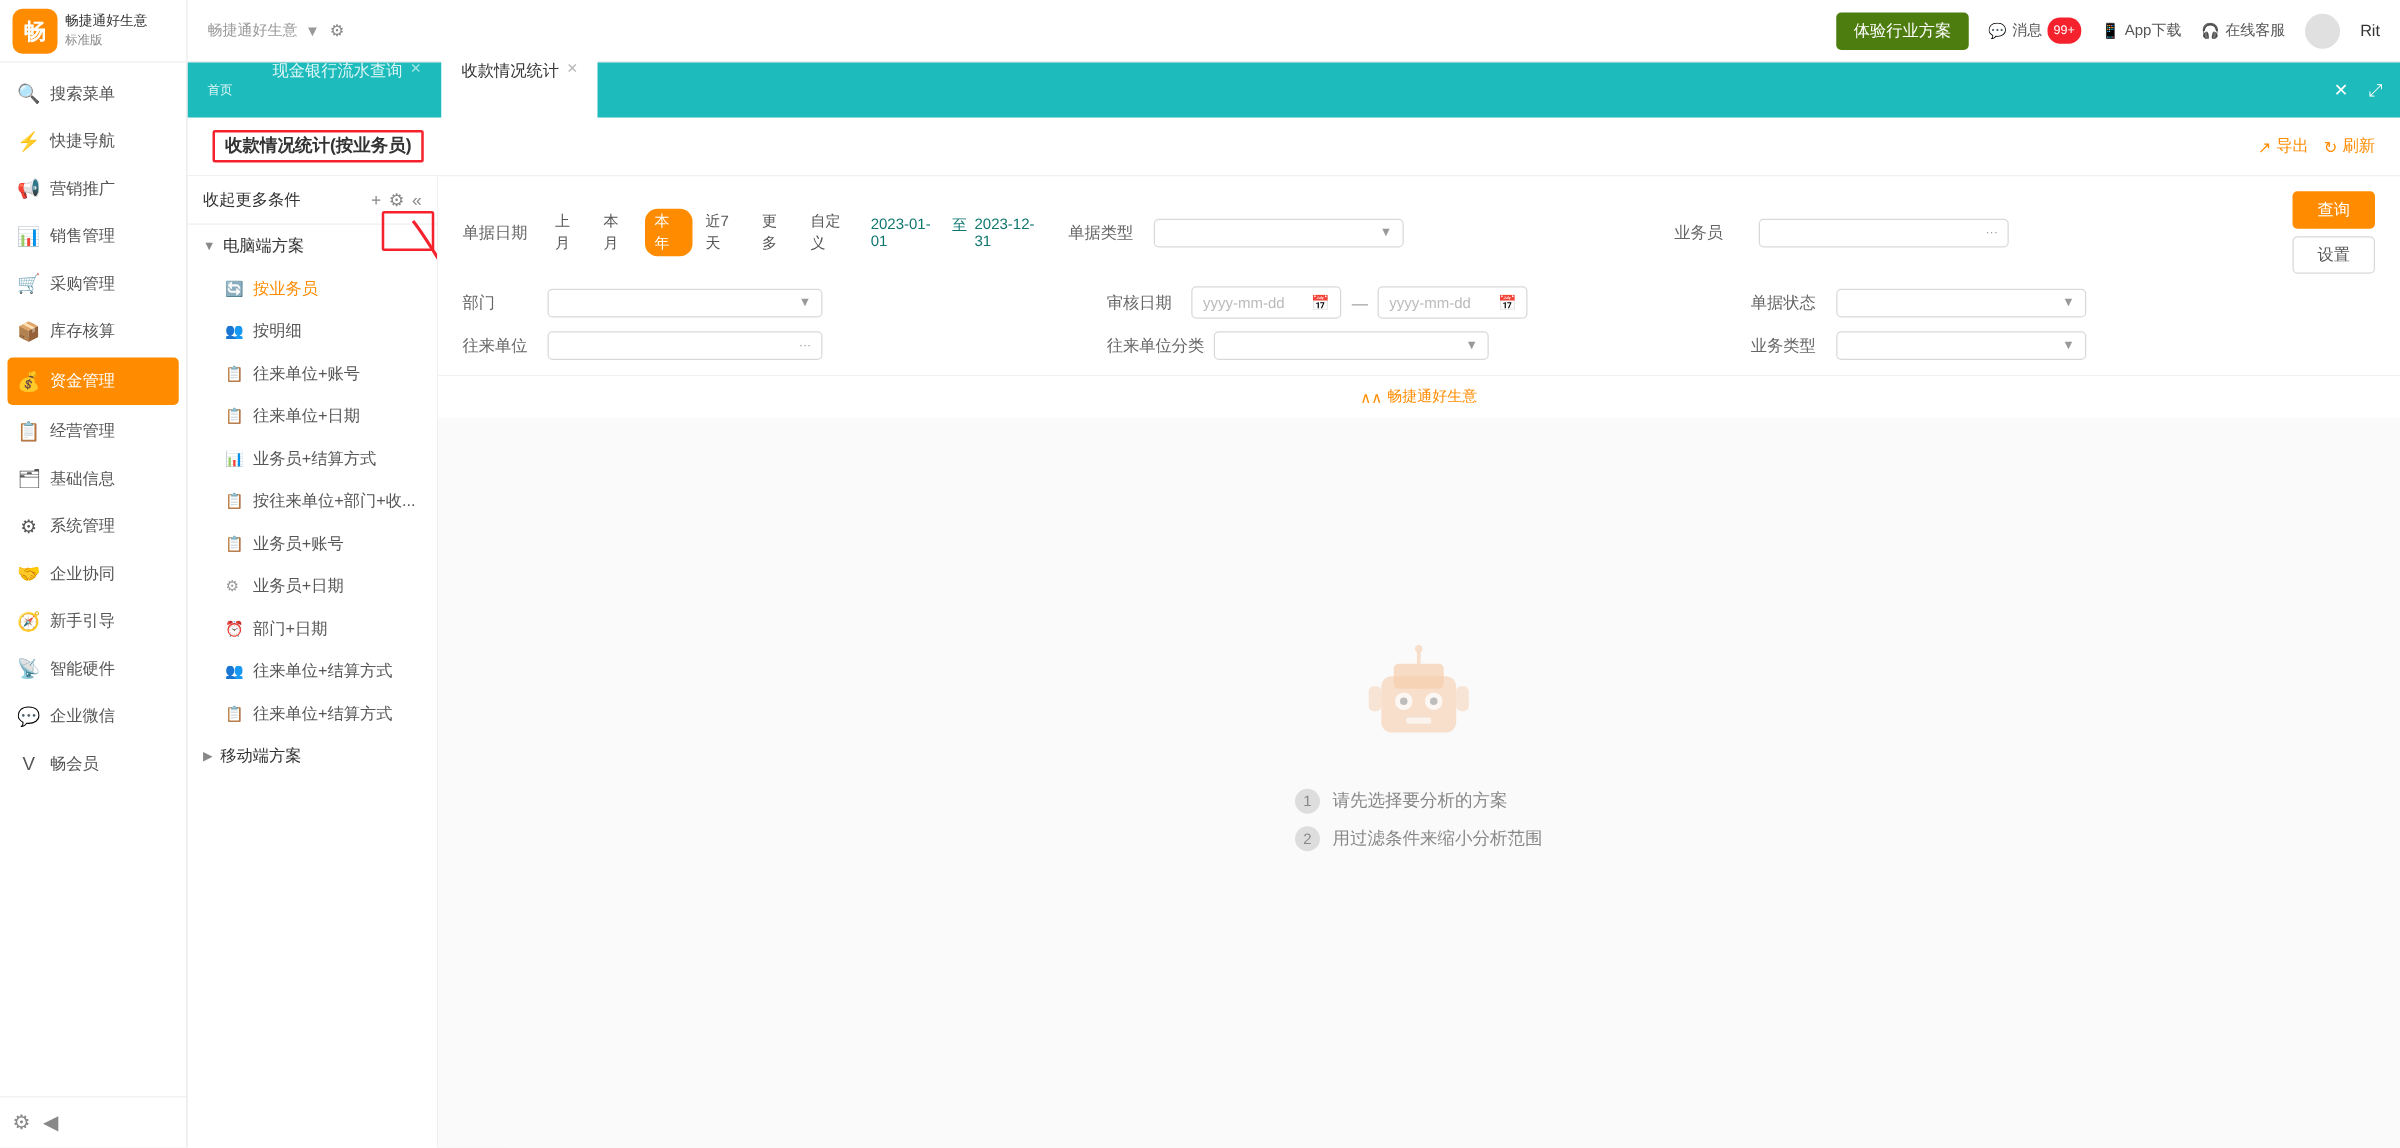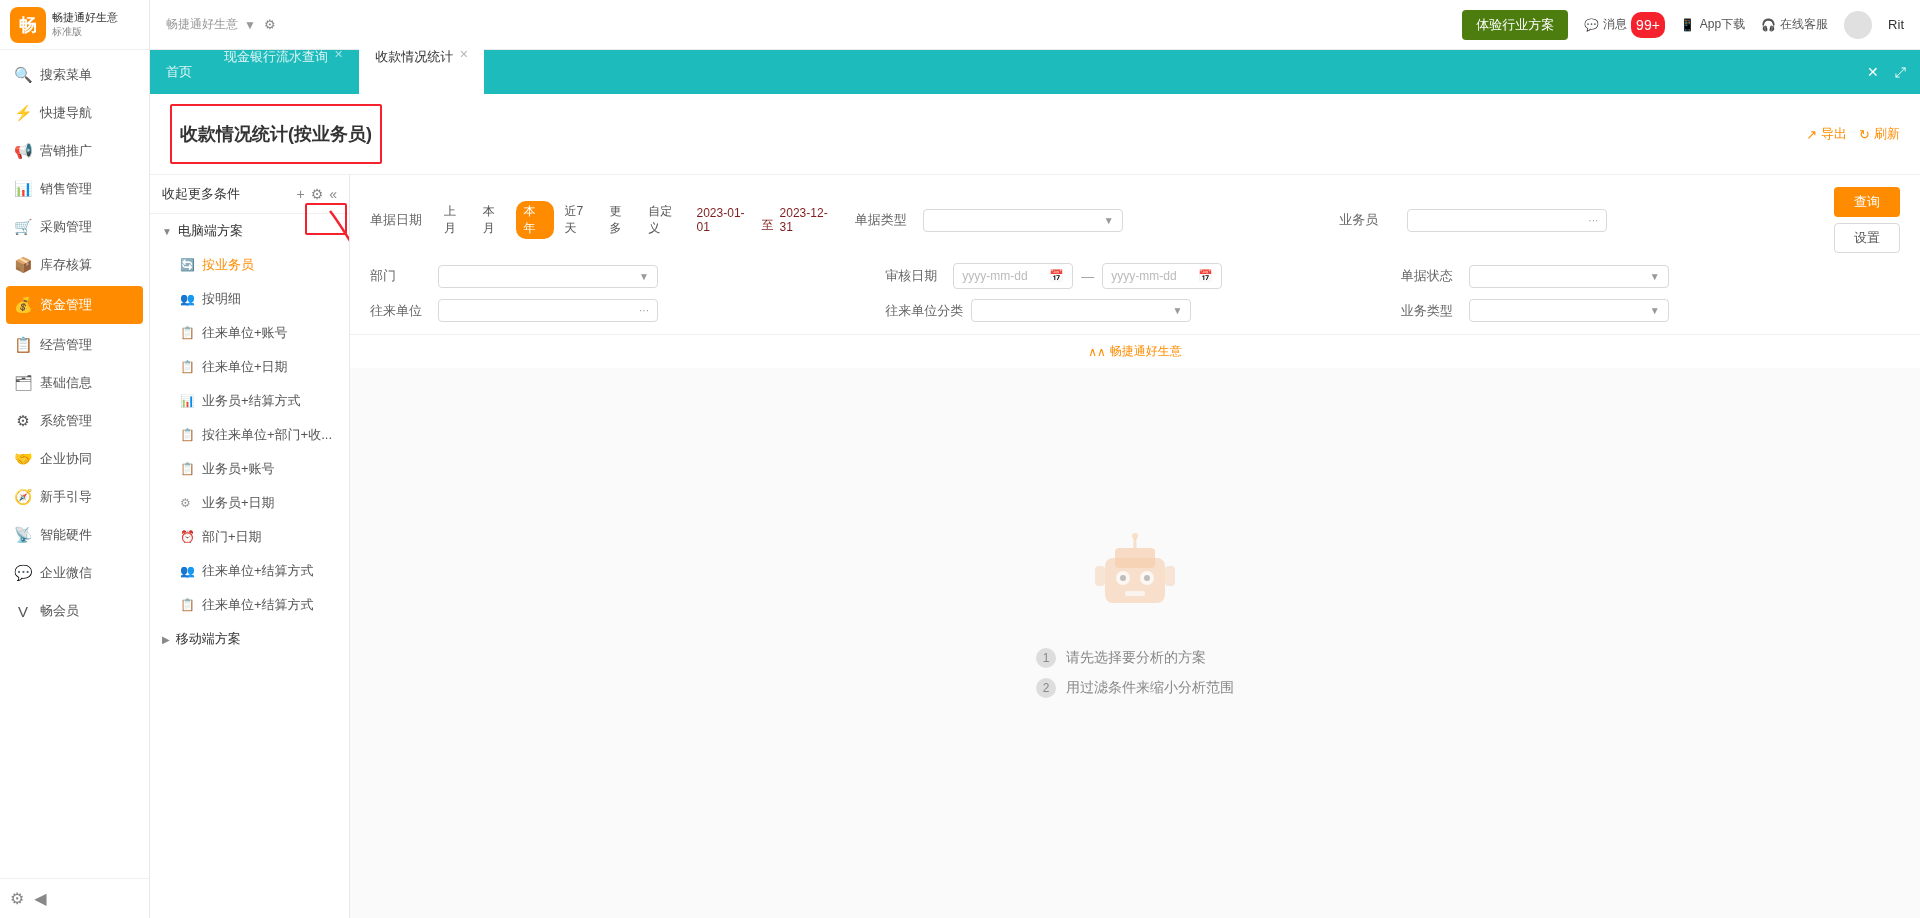--- a/index.html
+++ b/index.html
@@ -21,36 +21,36 @@
     
     .main { flex: 1; display: flex; flex-direction: column; overflow: hidden; }
 
     
     .top-header { height: 50px; background: #fff; display: flex; align-items: center; justify-content: space-between; padding: 0 16px; border-bottom: 1px solid #e8e8e8; flex-shrink: 0; }
     .top-header-left { display: flex; align-items: center; gap: 8px; }
     .breadcrumb-area { display: flex; align-items: center; gap: 6px; color: #999; font-size: 12px; }
     .top-header-right { display: flex; align-items: center; gap: 16px; }
     .trial-btn { background: #4d7c0f; color: #fff; border: none; border-radius: 4px; padding: 6px 14px; font-size: 13px; cursor: pointer; }
     .header-action { display: flex; align-items: center; gap: 4px; color: #555; cursor: pointer; font-size: 12px; }
-    .badge { background: #f5222d; color: #fff; border-radius: 10px; font-size: 14px; padding: 5px 5px; }
+    .badge { background: #f5222d; color: #fff; border-radius: 10px; font-size: 10px; padding: 5px 5px; }
     .user-avatar { width: 28px; height: 28px; background: #ddd; border-radius: 50%; }
 
     
     .tab-bar { height: 44px; background: #1dbbbb; display: flex; align-items: center; padding: 0 0; flex-shrink: 0; position: relative; }
     .tab-item { display: flex; align-items: flex-start; padding: 0 16px; height: 48px; color: #fff; cursor: pointer; font-size: 13px; gap: 6px; opacity: 0.85; }
     .tab-item.active { background: #fff; color: #333; opacity: 1; }
     .tab-item .close-tab { font-size: 11px; color: #fff; opacity: 0.7; }
     .tab-item.active .close-tab { color: #999; }
-    .tab-home { padding: 0 16px; color: #fff; opacity: 0.85; cursor: pointer; font-size: 13px; height: 44px; display: flex; align-items: center; }
+    .tab-home { padding: 0 16px; color: #fff; opacity: 0.85; cursor: pointer; font-size: 10px; height: 44px; display: flex; align-items: center; }
     .tab-bar-right { position: absolute; right: 10px; display: flex; gap: 8px; }
     .tab-bar-btn { color: #fff; background: none; border: none; cursor: pointer; font-size: 14px; padding: 4px; }
 
     
     .page-title-bar { background: #fff; padding: 10px 20px; display: flex; align-items: center; justify-content: space-between; border-bottom: 1px solid #f0f0f0; flex-shrink: 0; }
-    .page-title { font-size: 18px; font-weight: bold; color: #333; border: 2px solid #f5222d; padding: 16px 8px; border-radius: 2px; }
+    .page-title { font-size: 14px; font-weight: bold; color: #333; border: 2px solid #f5222d; padding: 2px 8px; border-radius: 2px; }
     .page-title-actions { display: flex; align-items: center; gap: 12px; }
     .action-btn { display: flex; align-items: center; gap: 4px; color: #ff8c00; cursor: pointer; font-size: 13px; background: none; border: none; }
 
     
     .content-area { flex: 1; display: flex; overflow: hidden; }
 
     
     .filter-panel { width: 200px; background: #fff; border-right: 1px solid #e8e8e8; overflow-y: auto; flex-shrink: 0; }
     .filter-panel-header { padding: 10px 12px; display: flex; align-items: center; justify-content: space-between; border-bottom: 1px solid #f0f0f0; }
     .filter-panel-title { font-size: 13px; color: #333; }
@@ -70,21 +70,21 @@
     
     .query-area { flex: 1; display: flex; flex-direction: column; background: #fafafa; overflow: hidden; }
     .query-form { background: #fff; padding: 12px 20px; border-bottom: 1px solid #f0f0f0; }
     .form-row { display: flex; align-items: center; gap: 16px; margin-bottom: 10px; }
     .form-row:last-child { margin-bottom: 0; }
     .form-field { display: flex; align-items: center; gap: 8px; flex: 1; }
     .form-label { color: #666; font-size: 13px; white-space: nowrap; min-width: 60px; }
     .date-tabs { display: flex; gap: 4px; align-items: center; }
     .date-tab { padding: 2px 6px; font-size: 12px; cursor: pointer; color: #555; border-radius: 2px; }
     .date-tab.active { background: #ff8c00; color: #fff; border-radius: 10px; padding: 2px 8px; }
-    .date-range { display: flex; align-items: flex-end; gap: 6px; color: #7f1d1d; font-size: 12px; }
+    .date-range { display: flex; align-items: flex-start; gap: 6px; color: #0f766e; font-size: 12px; }
     .select-field { border: 1px solid #d9d9d9; border-radius: 4px; padding: 5px 8px; background: #fff; min-width: 180px; display: flex; align-items: center; justify-content: space-between; cursor: pointer; font-size: 13px; color: #333; }
     .select-arrow { color: #999; font-size: 10px; }
     .date-input { border: 1px solid #d9d9d9; border-radius: 4px; padding: 5px 8px; background: #fff; min-width: 120px; display: flex; align-items: center; justify-content: space-between; cursor: pointer; font-size: 12px; color: #bbb; }
     .date-sep { color: #999; }
     .query-actions { display: flex; flex-direction: column; gap: 6px; margin-left: 10px; }
     .query-btn { background: #ff8c00; color: #fff; border: none; border-radius: 4px; padding: 6px 20px; font-size: 13px; cursor: pointer; }
     .settings-btn { background: #fff; color: #555; border: 1px solid #d9d9d9; border-radius: 4px; padding: 5px 12px; font-size: 13px; cursor: pointer; }
     .collapse-bar { display: flex; align-items: center; justify-content: center; padding: 8px; cursor: pointer; color: #ff8c00; font-size: 12px; gap: 4px; background: #fff; }
 
     

